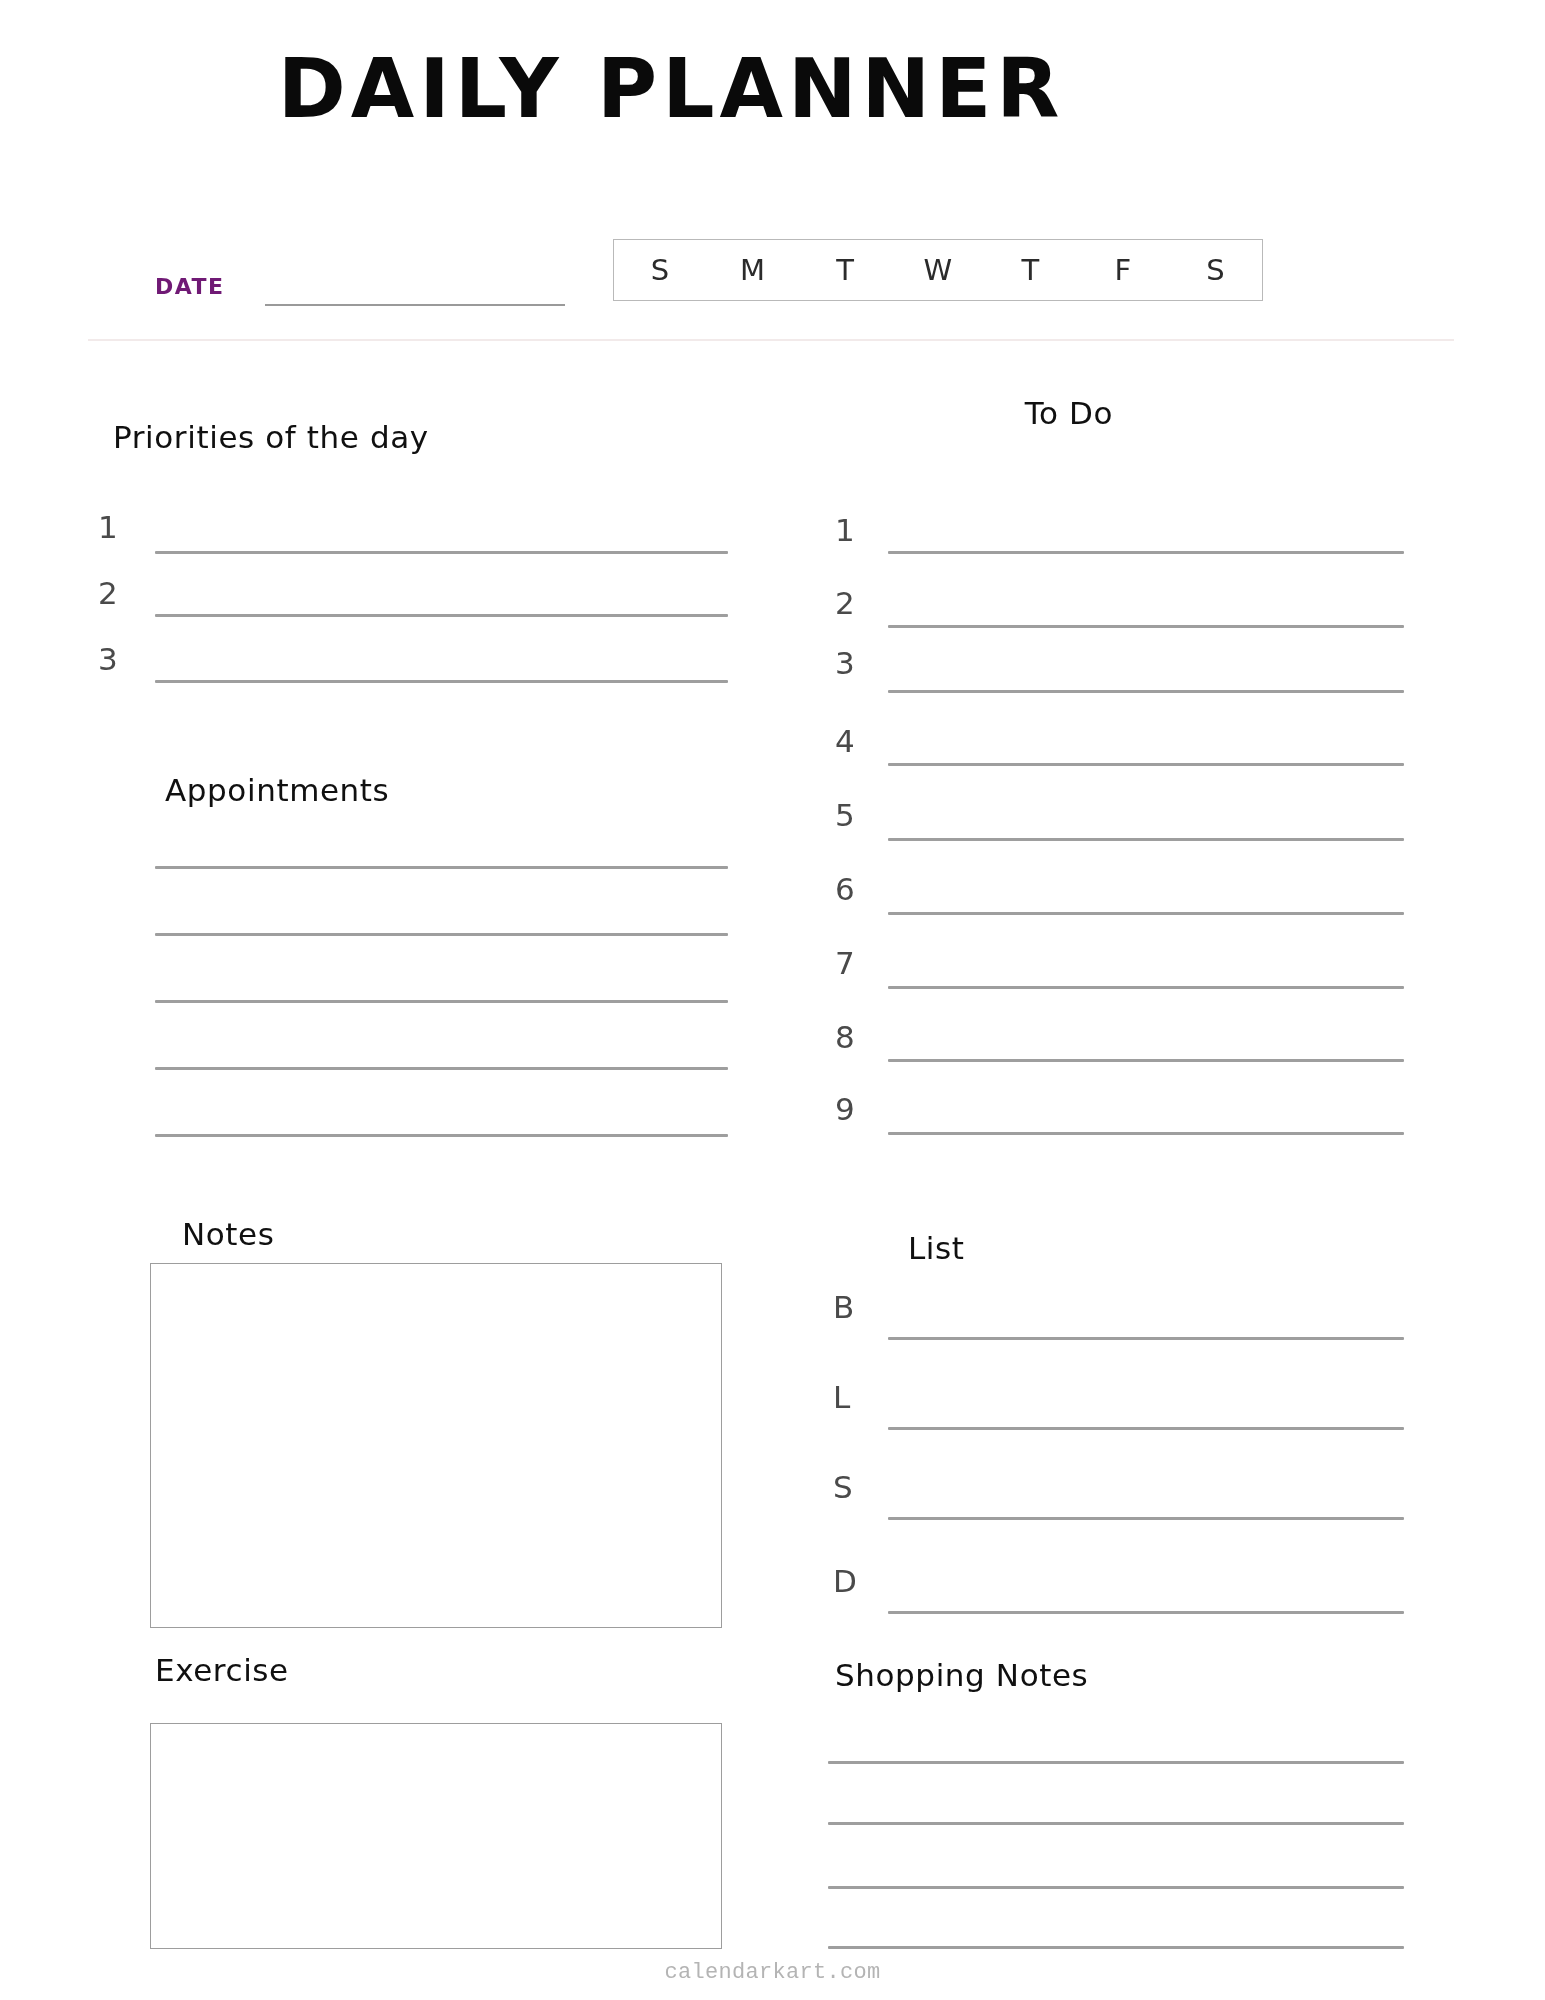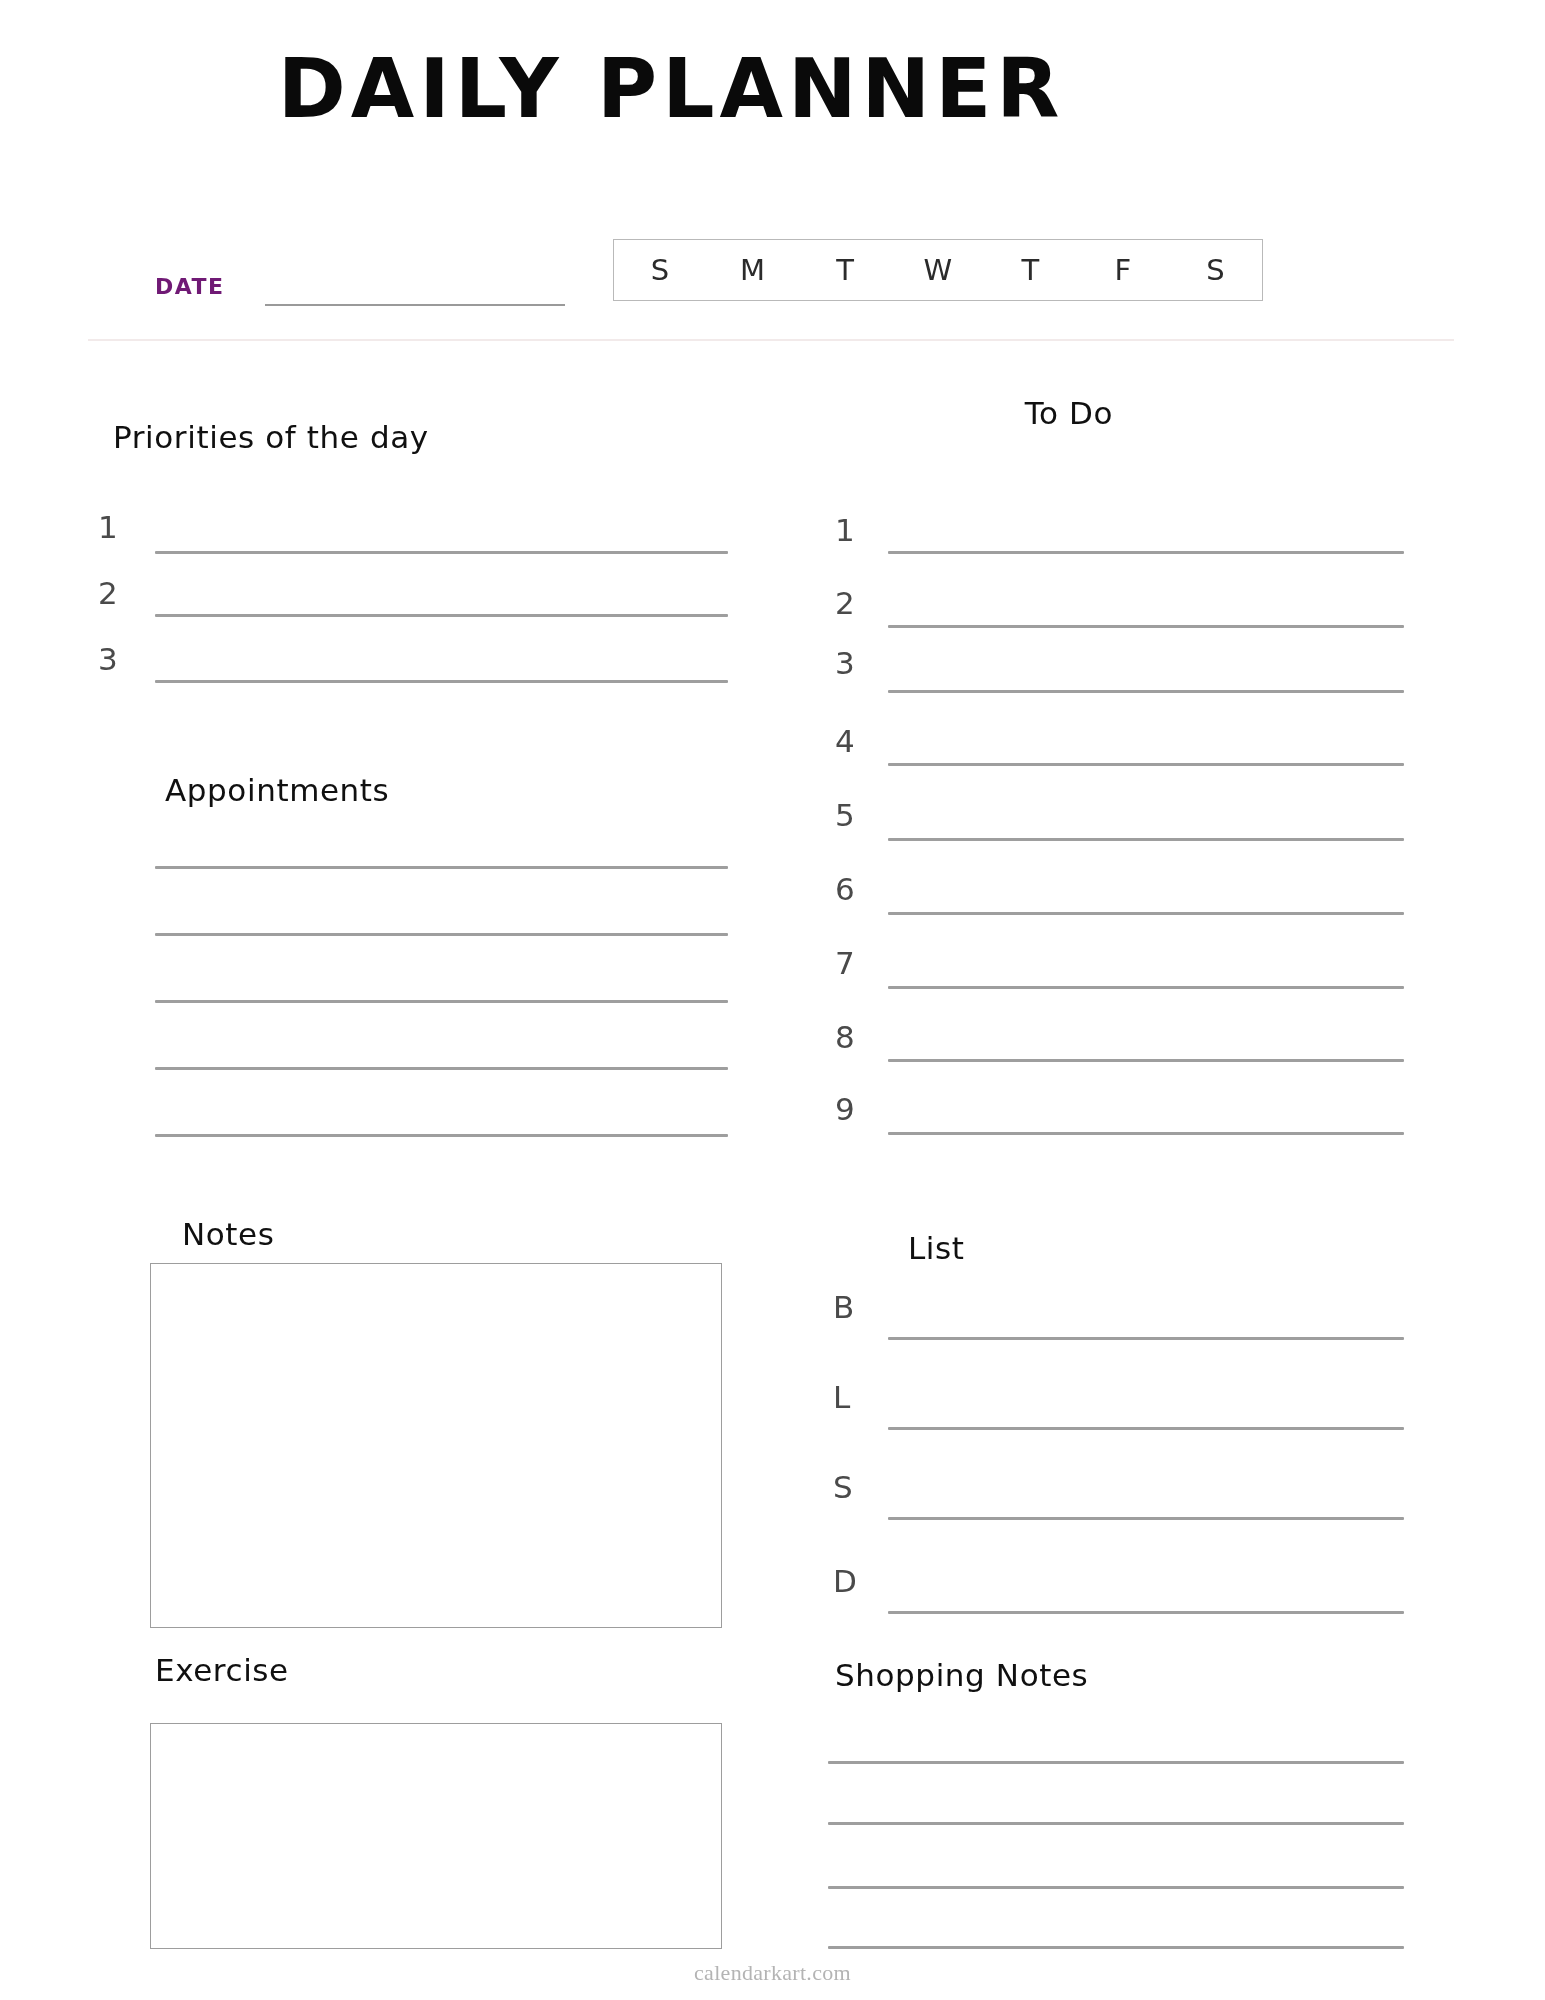--- a/index.html
+++ b/index.html
@@ -122,21 +122,21 @@
     box-sizing: border-box;
   }
 
   
   .footer {
     position: absolute;
     left: 0;
     top: 1962px;
     width: 1545px;
     text-align: center;
-    font-family: Liberation Serif, serif;
+    font-family: Liberation Mono, monospace;
     font-size: 22px;
     color: #b4b4b4;
     letter-spacing: 0.3px;
     line-height: 1;
   }
 </style>
 </head>
 <body>
 
 <div class="page">

